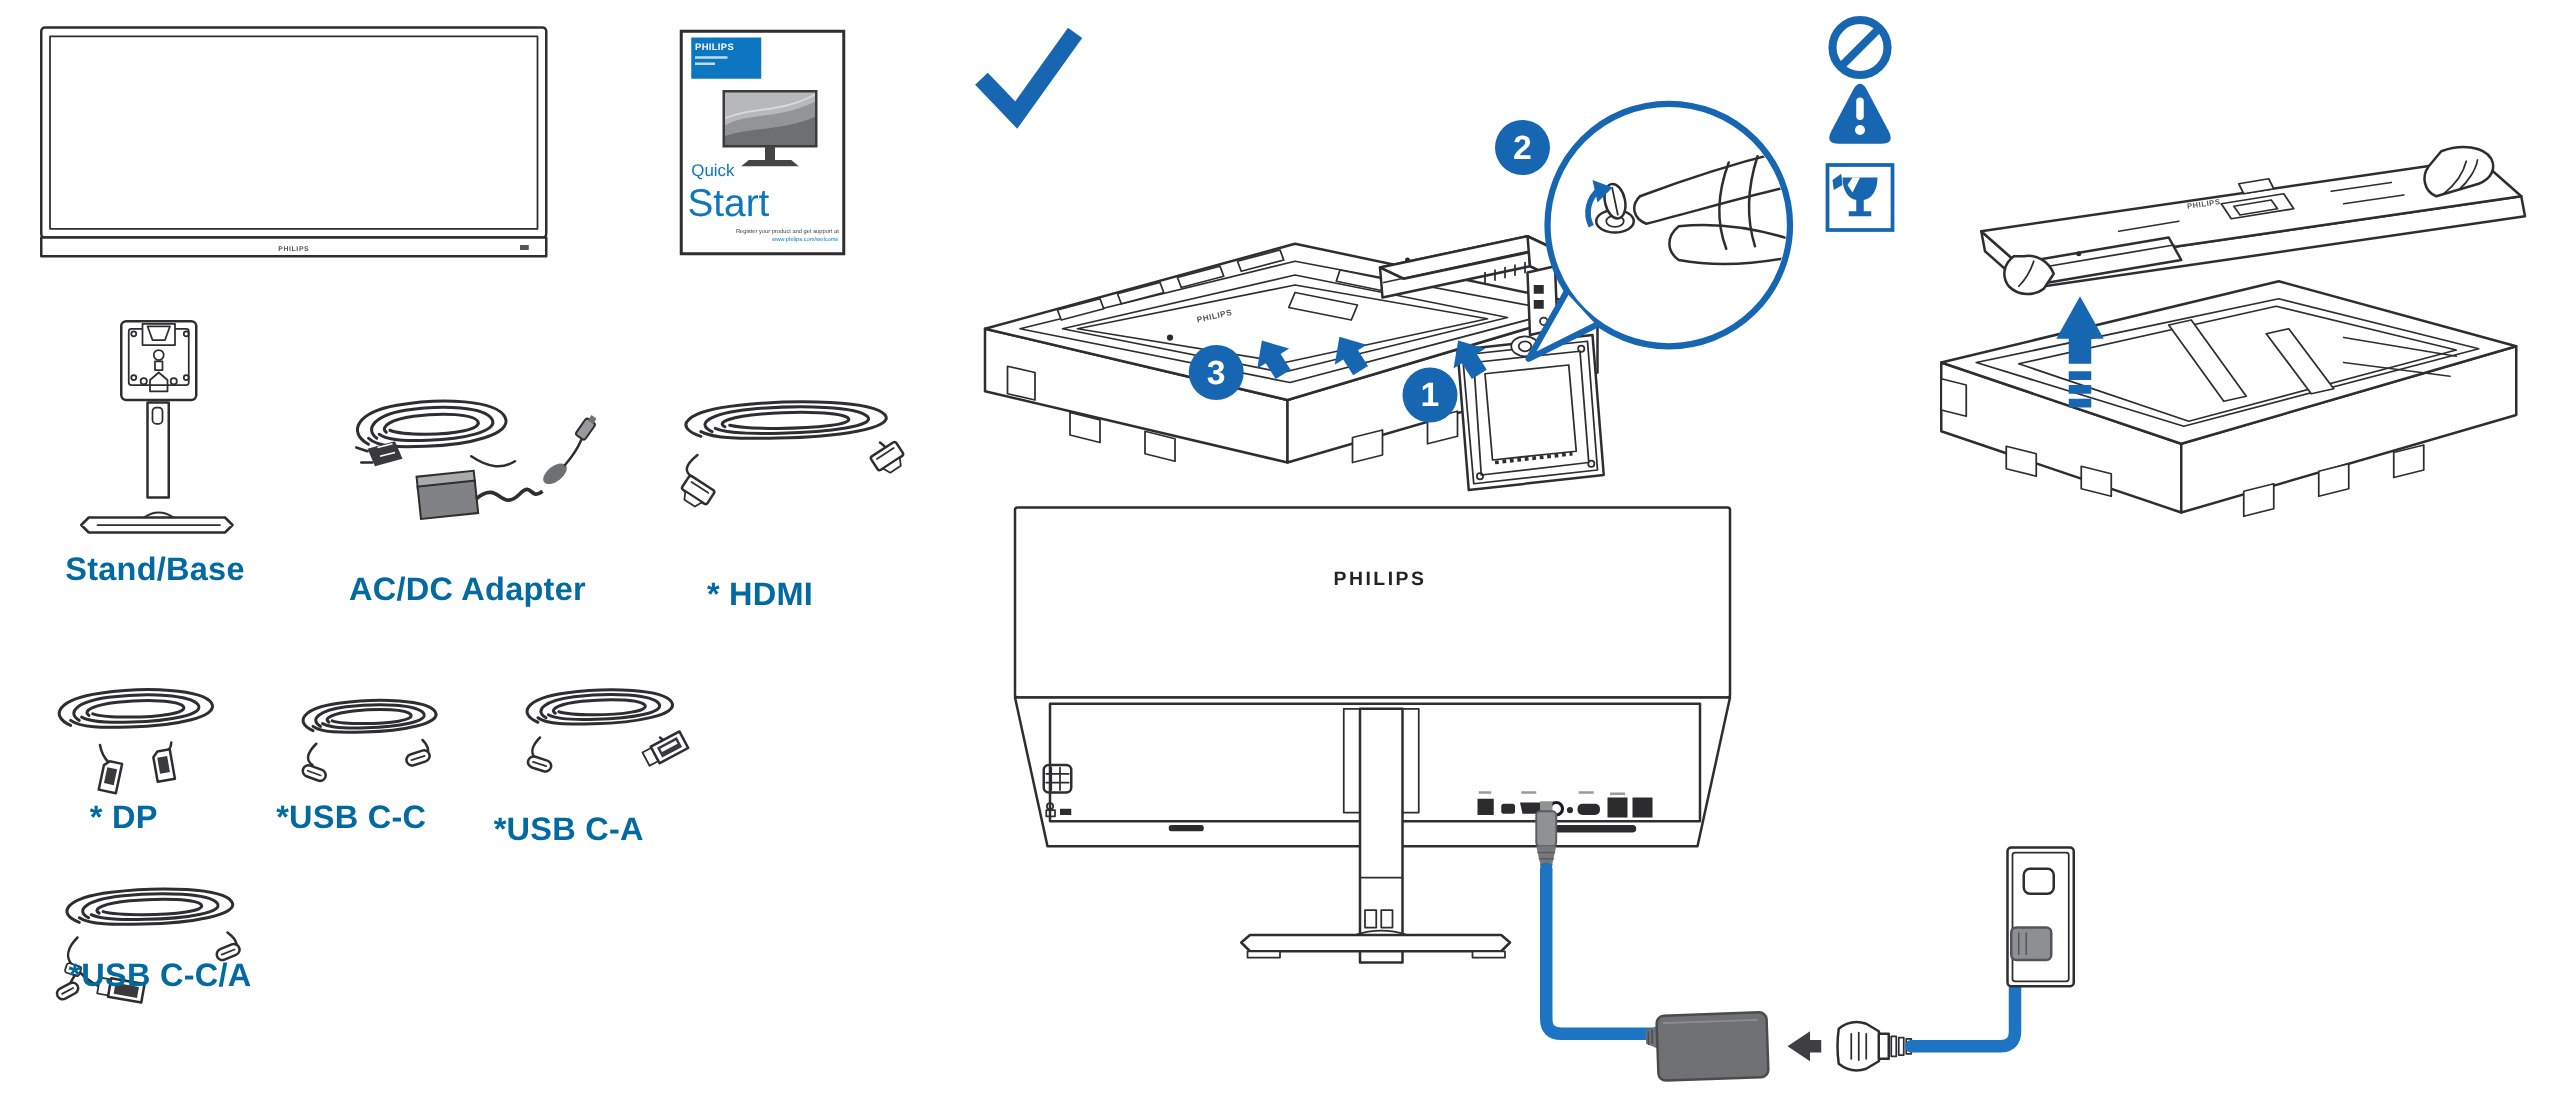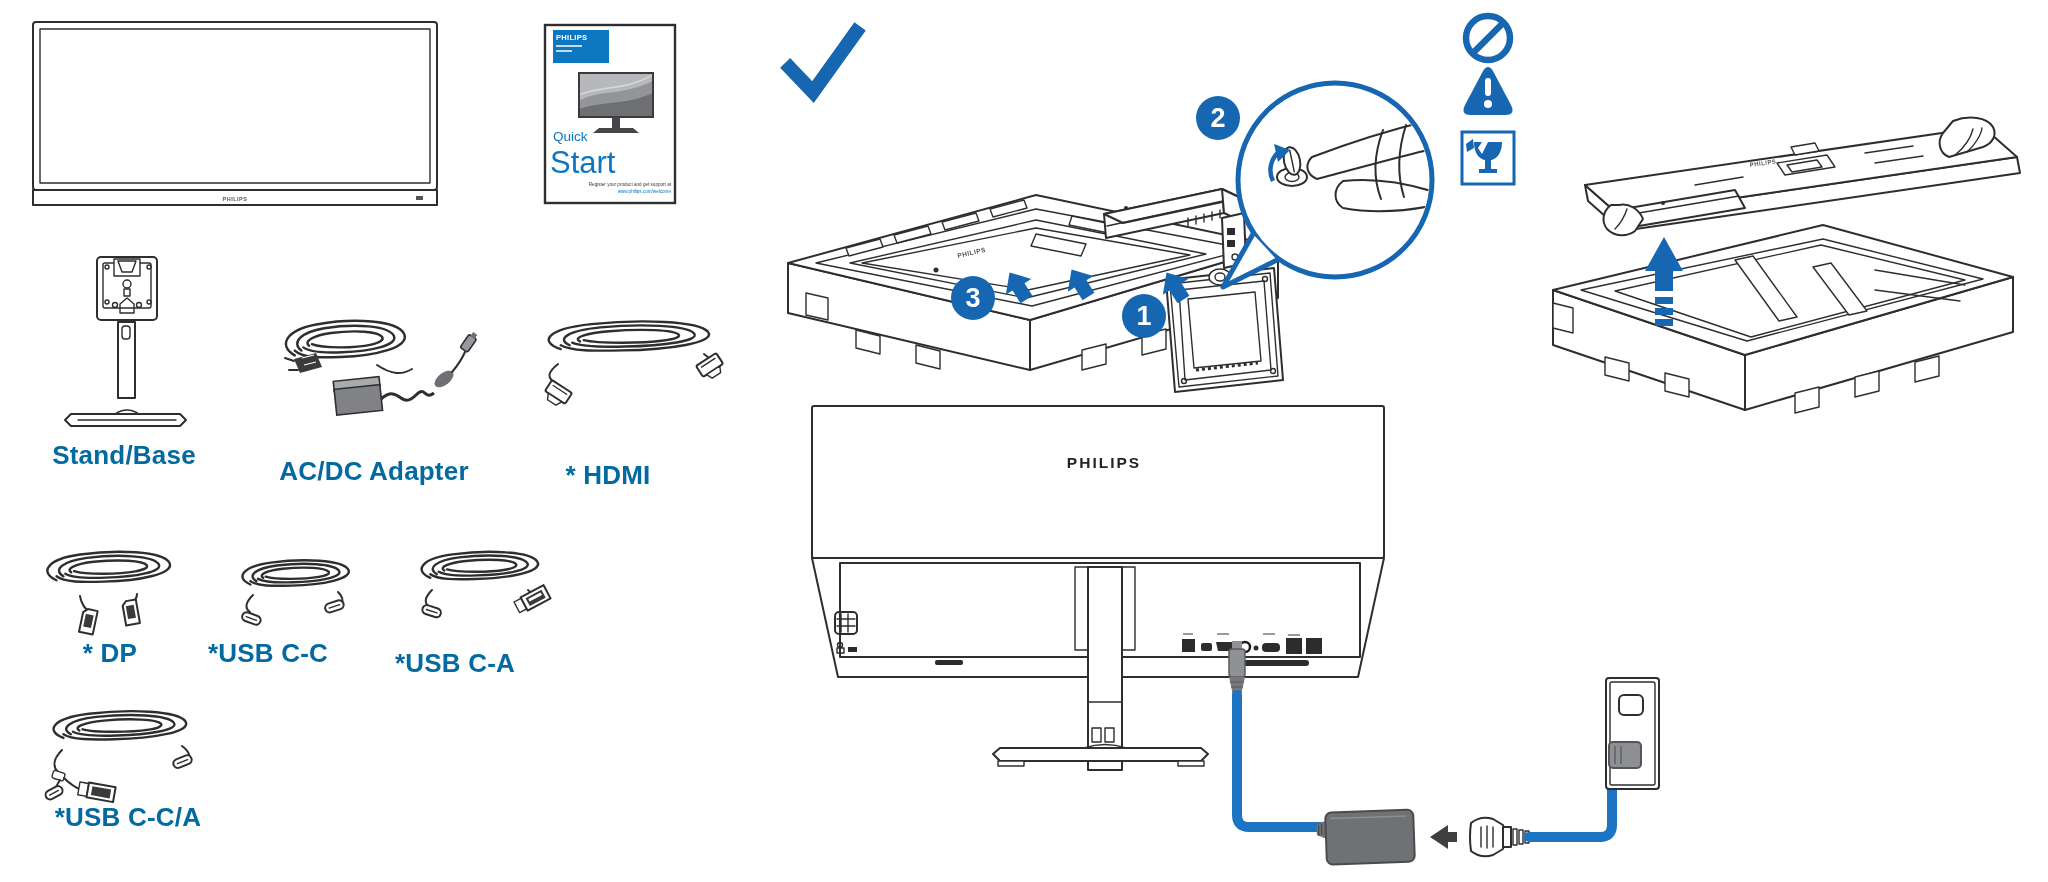--- a/index.html
+++ b/index.html
@@ -191,24 +191,24 @@
     <path d="M28,82 C24,88 22,94 22,98" class="ln"></path>
     <g transform="translate(12,95) rotate(-28)">
       <rect x="0" y="0" width="18" height="9" rx="4.5" class="wf"></rect>
         <line x1="4" y1="4.5" x2="14" y2="4.5" class="ln15"></line>
     </g>
   </svg>
 
   <div class="lbl" style="left:124px;top:440px">Stand/Base</div>
   <div class="lbl" style="left:374px;top:456px">AC/DC Adapter</div>
   <div class="lbl" style="left:608px;top:460px">* HDMI</div>
-  <div class="lbl" style="left:110px;top:638px">* DP</div>
-  <div class="lbl" style="left:268px;top:638px">*USB C-C</div>
+  <div class="lbl" style="left:99px;top:638px">* DP</div>
+  <div class="lbl" style="left:281px;top:638px">*USB C-C</div>
   <div class="lbl" style="left:455px;top:648px">*USB C-A</div>
-  <div class="lbl" style="left:128px;top:802px">*USB C-C/A</div>
+  <div class="lbl" style="left:128px;top:765px">*USB C-C/A</div>
 
   <svg class="abs" style="left:778px;top:20px" width="90" height="85">
     <path d="M12,48 L35,72 L78,12" stroke="#1766B1" stroke-width="14" fill="none" stroke-linecap="square"></path>
   </svg>
 
   <svg class="abs" style="left:786px;top:58px" width="680" height="355">
 
     <g>
       <polygon points="2,205 2,255 244,312 244,262" class="wf"></polygon>
       <polygon points="244,262 244,312 492,240 492,188" class="wf"></polygon>

